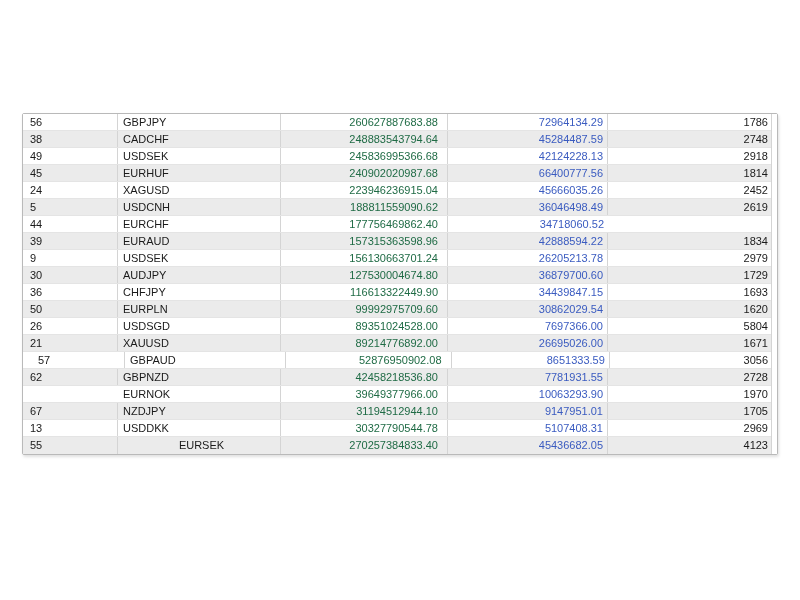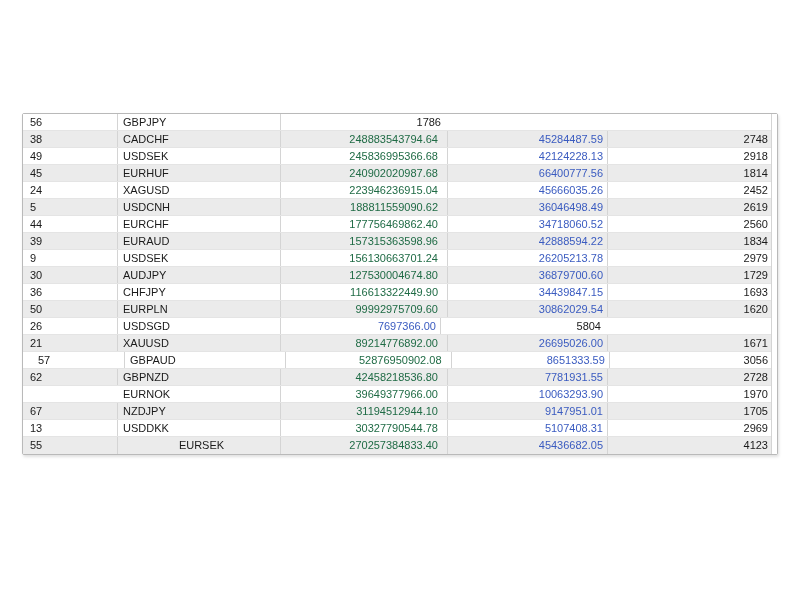--- a/index.html
+++ b/index.html
@@ -65,20 +65,22 @@
 </style>
 </head>
 <body>
 
 <div class="canvas">
   <div class="grid">
     <div class="rows-wrap" id="rows">
         <div class="row">
           <div class="cell c-id" style="color: rgb(26, 26, 26);">56</div>
           <div class="cell c-symbol" style="color: rgb(26, 26, 26);">GBPJPY</div>
+          <div class="cell c-green" style="color: rgb(31, 107, 69);">260627887683.88</div>
+          <div class="cell c-blue" style="color: rgb(58, 91, 192);">72964134.29</div>
           <div class="cell c-count" style="color: rgb(26, 26, 26);">1786</div>
         </div>
         <div class="row alt">
           <div class="cell c-id" style="color: rgb(26, 26, 26);">38</div>
           <div class="cell c-symbol" style="color: rgb(26, 26, 26);">CADCHF</div>
           <div class="cell c-green" style="color: rgb(31, 107, 69);">248883543794.64</div>
           <div class="cell c-blue" style="color: rgb(58, 91, 192);">45284487.59</div>
           <div class="cell c-count" style="color: rgb(26, 26, 26);">2748</div>
         </div>
         <div class="row">
@@ -107,21 +109,20 @@
           <div class="cell c-symbol" style="color: rgb(26, 26, 26);">USDCNH</div>
           <div class="cell c-green" style="color: rgb(31, 107, 69);">188811559090.62</div>
           <div class="cell c-blue" style="color: rgb(58, 91, 192);">36046498.49</div>
           <div class="cell c-count" style="color: rgb(26, 26, 26);">2619</div>
         </div>
         <div class="row">
           <div class="cell c-id" style="color: rgb(26, 26, 26);">44</div>
           <div class="cell c-symbol" style="color: rgb(26, 26, 26);">EURCHF</div>
           <div class="cell c-green" style="color: rgb(31, 107, 69);">177756469862.40</div>
           <div class="cell c-blue" style="color: rgb(58, 91, 192);">34718060.52</div>
-          <div class="cell c-count" style="color: rgb(26, 26, 26);">2560</div>
         </div>
         <div class="row alt">
           <div class="cell c-id" style="color: rgb(26, 26, 26);">39</div>
           <div class="cell c-symbol" style="color: rgb(26, 26, 26);">EURAUD</div>
           <div class="cell c-green" style="color: rgb(31, 107, 69);">157315363598.96</div>
           <div class="cell c-blue" style="color: rgb(58, 91, 192);">42888594.22</div>
           <div class="cell c-count" style="color: rgb(26, 26, 26);">1834</div>
         </div>
         <div class="row">
           <div class="cell c-id" style="color: rgb(26, 26, 26);">9</div>
@@ -147,20 +148,21 @@
         <div class="row alt">
           <div class="cell c-id" style="color: rgb(26, 26, 26);">50</div>
           <div class="cell c-symbol" style="color: rgb(26, 26, 26);">EURPLN</div>
           <div class="cell c-green" style="color: rgb(31, 107, 69);">99992975709.60</div>
           <div class="cell c-blue" style="color: rgb(58, 91, 192);">30862029.54</div>
           <div class="cell c-count" style="color: rgb(26, 26, 26);">1620</div>
         </div>
         <div class="row">
           <div class="cell c-id" style="color: rgb(26, 26, 26);">26</div>
           <div class="cell c-symbol" style="color: rgb(26, 26, 26);">USDSGD</div>
+          <div class="cell c-green" style="color: rgb(31, 107, 69);">89351024528.00</div>
           <div class="cell c-blue" style="color: rgb(58, 91, 192);">7697366.00</div>
           <div class="cell c-count" style="color: rgb(26, 26, 26);">5804</div>
         </div>
         <div class="row alt">
           <div class="cell c-id" style="color: rgb(26, 26, 26);">21</div>
           <div class="cell c-symbol" style="color: rgb(26, 26, 26);">XAUUSD</div>
           <div class="cell c-green" style="color: rgb(31, 107, 69);">89214776892.00</div>
           <div class="cell c-blue" style="color: rgb(58, 91, 192);">26695026.00</div>
           <div class="cell c-count" style="color: rgb(26, 26, 26);">1671</div>
         </div>

